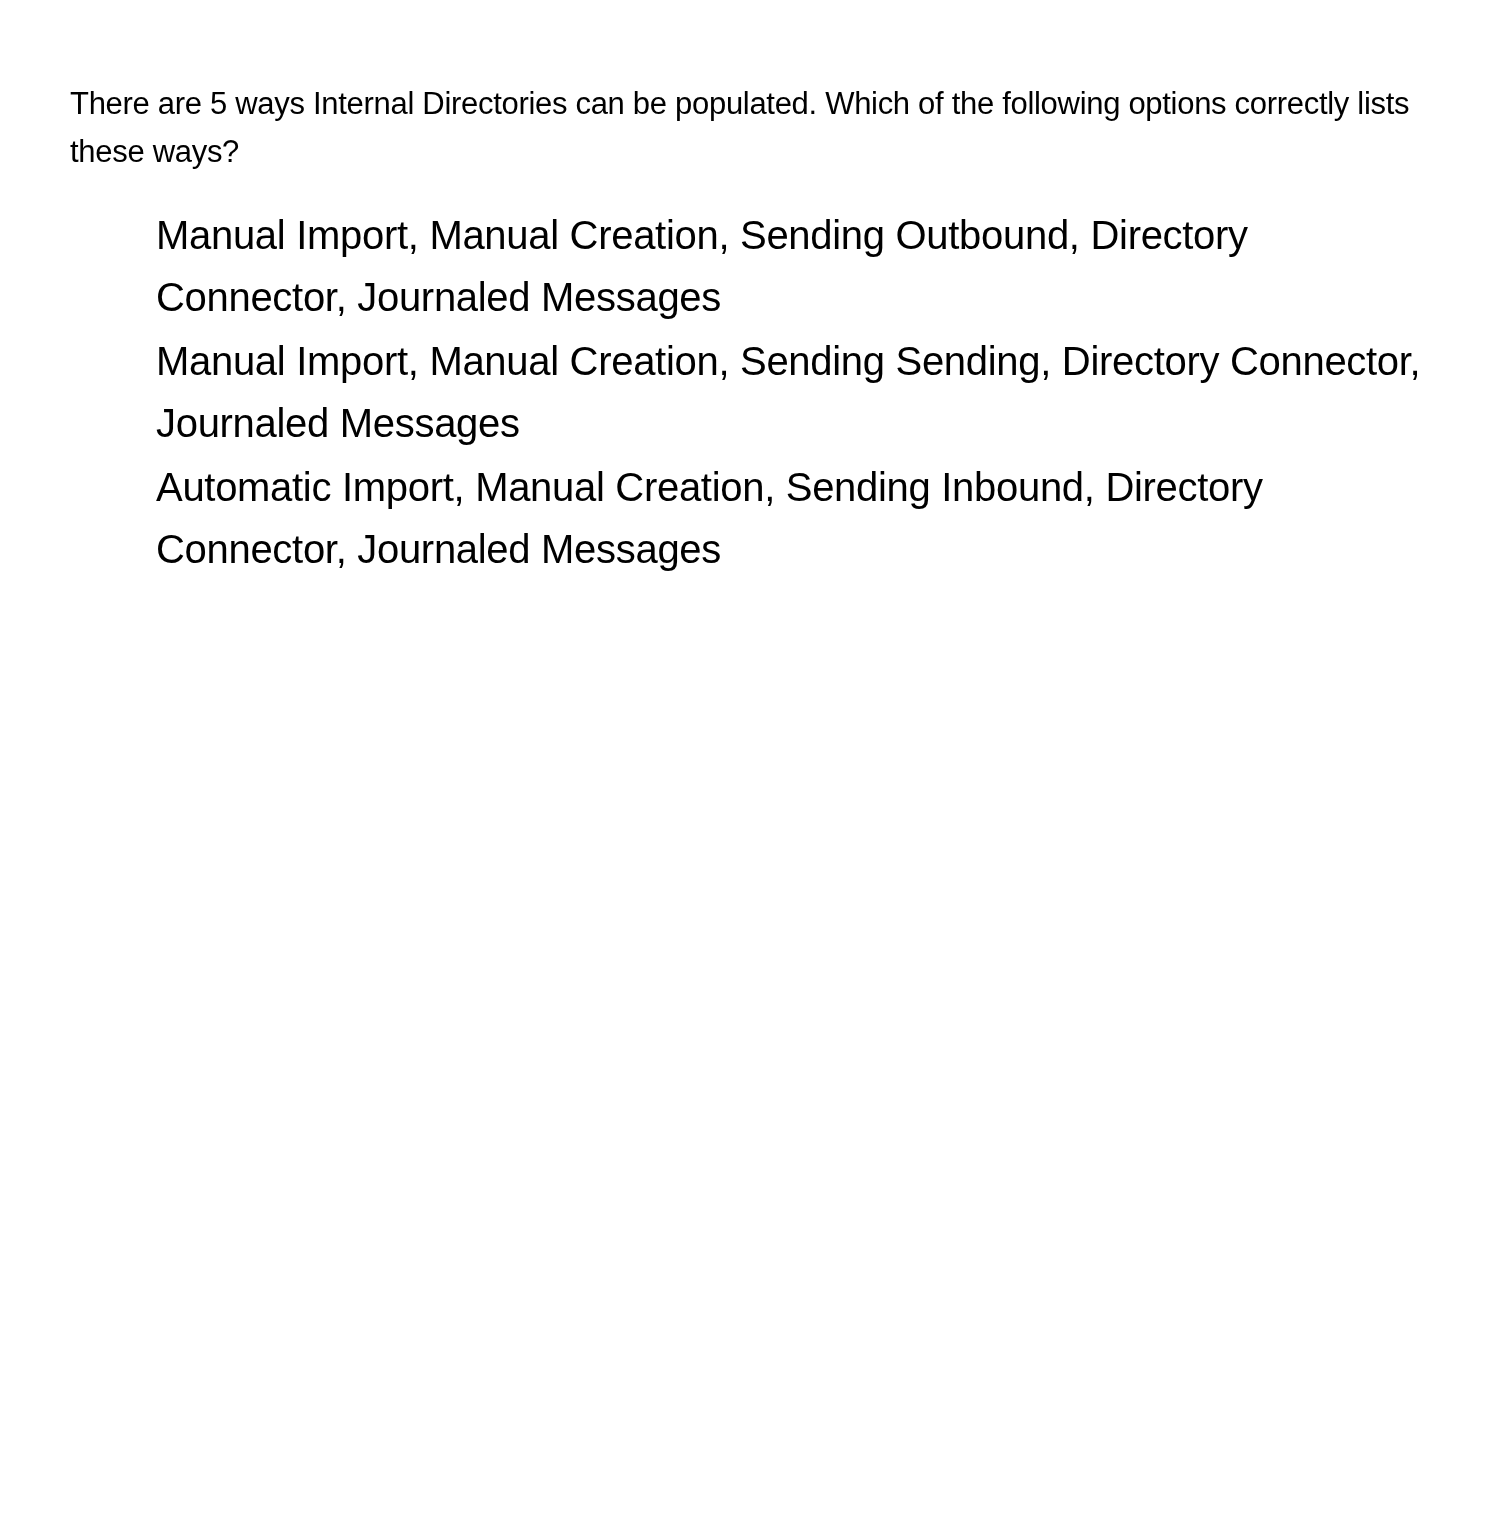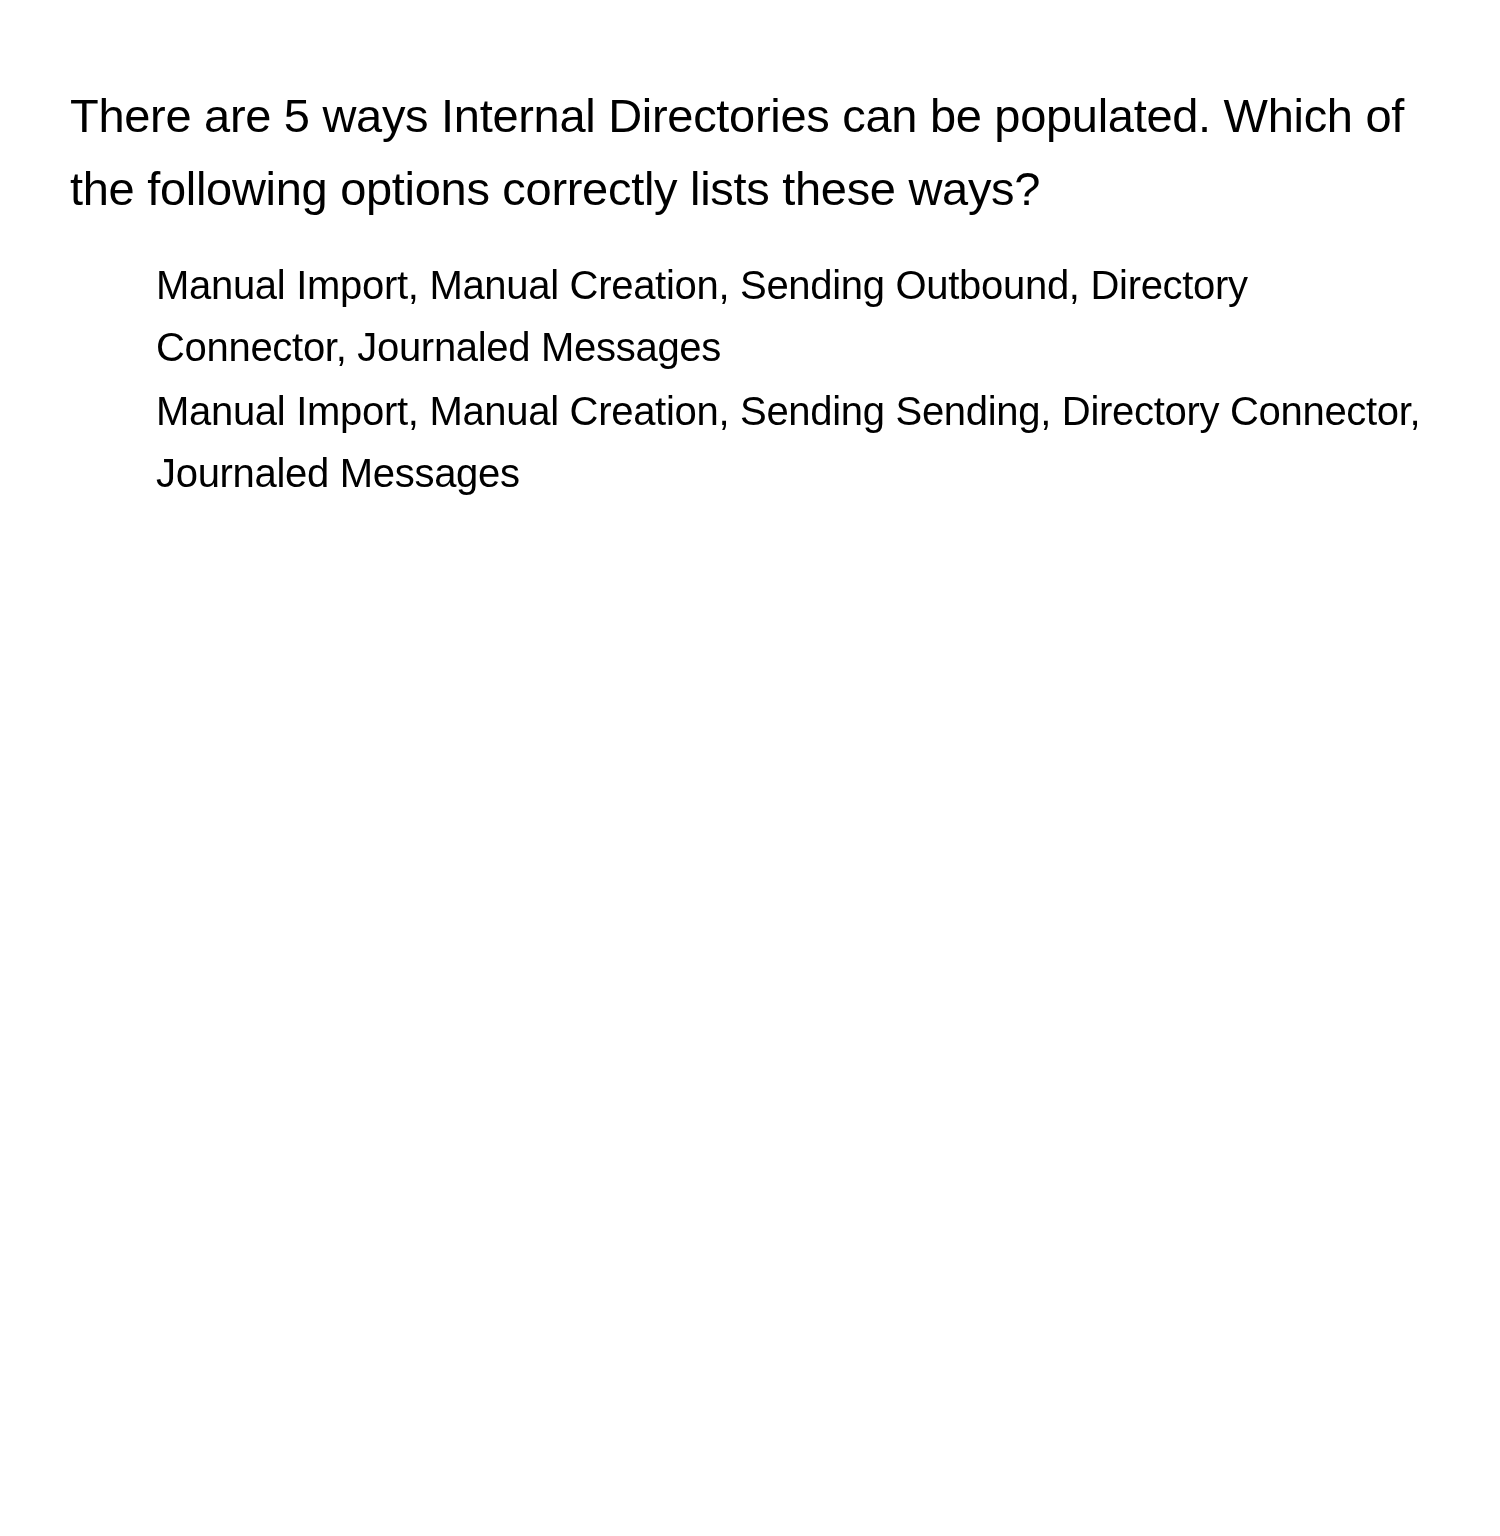--- a/index.html
+++ b/index.html
@@ -9,21 +9,21 @@
     }
     body {
       font-family: -apple-system, BlinkMacSystemFont, "Segoe UI", Helvetica, Arial, sans-serif;
       background: #ffffff;
       color: #000000;
       width: 1500px;
       height: 1536px;
       padding: 80px 70px;
     }
     .question {
-      font-size: 47px;
+      font-size: 31px;
       line-height: 1.55;
       margin-bottom: 28px;
       font-weight: 400;
       letter-spacing: -0.3px;
     }
     .options {
       list-style: none;
       padding-left: 86px;
     }
     .option {
@@ -35,13 +35,14 @@
     }
   </style>
 </head>
 <body>
 
 <div class="question">There are 5 ways Internal Directories can be populated. Which of the following options correctly lists these ways?</div>
 
 <ul class="options">
   <li class="option">Manual Import, Manual Creation, Sending Outbound, Directory Connector, Journaled Messages</li>
   <li class="option">Manual Import, Manual Creation, Sending Sending, Directory Connector, Journaled Messages</li>
+  <li class="option">Automatic Import, Manual Creation, Sending Inbound, Directory Connector, Journaled Messages</li>
 </ul>
 
 </body></html>

